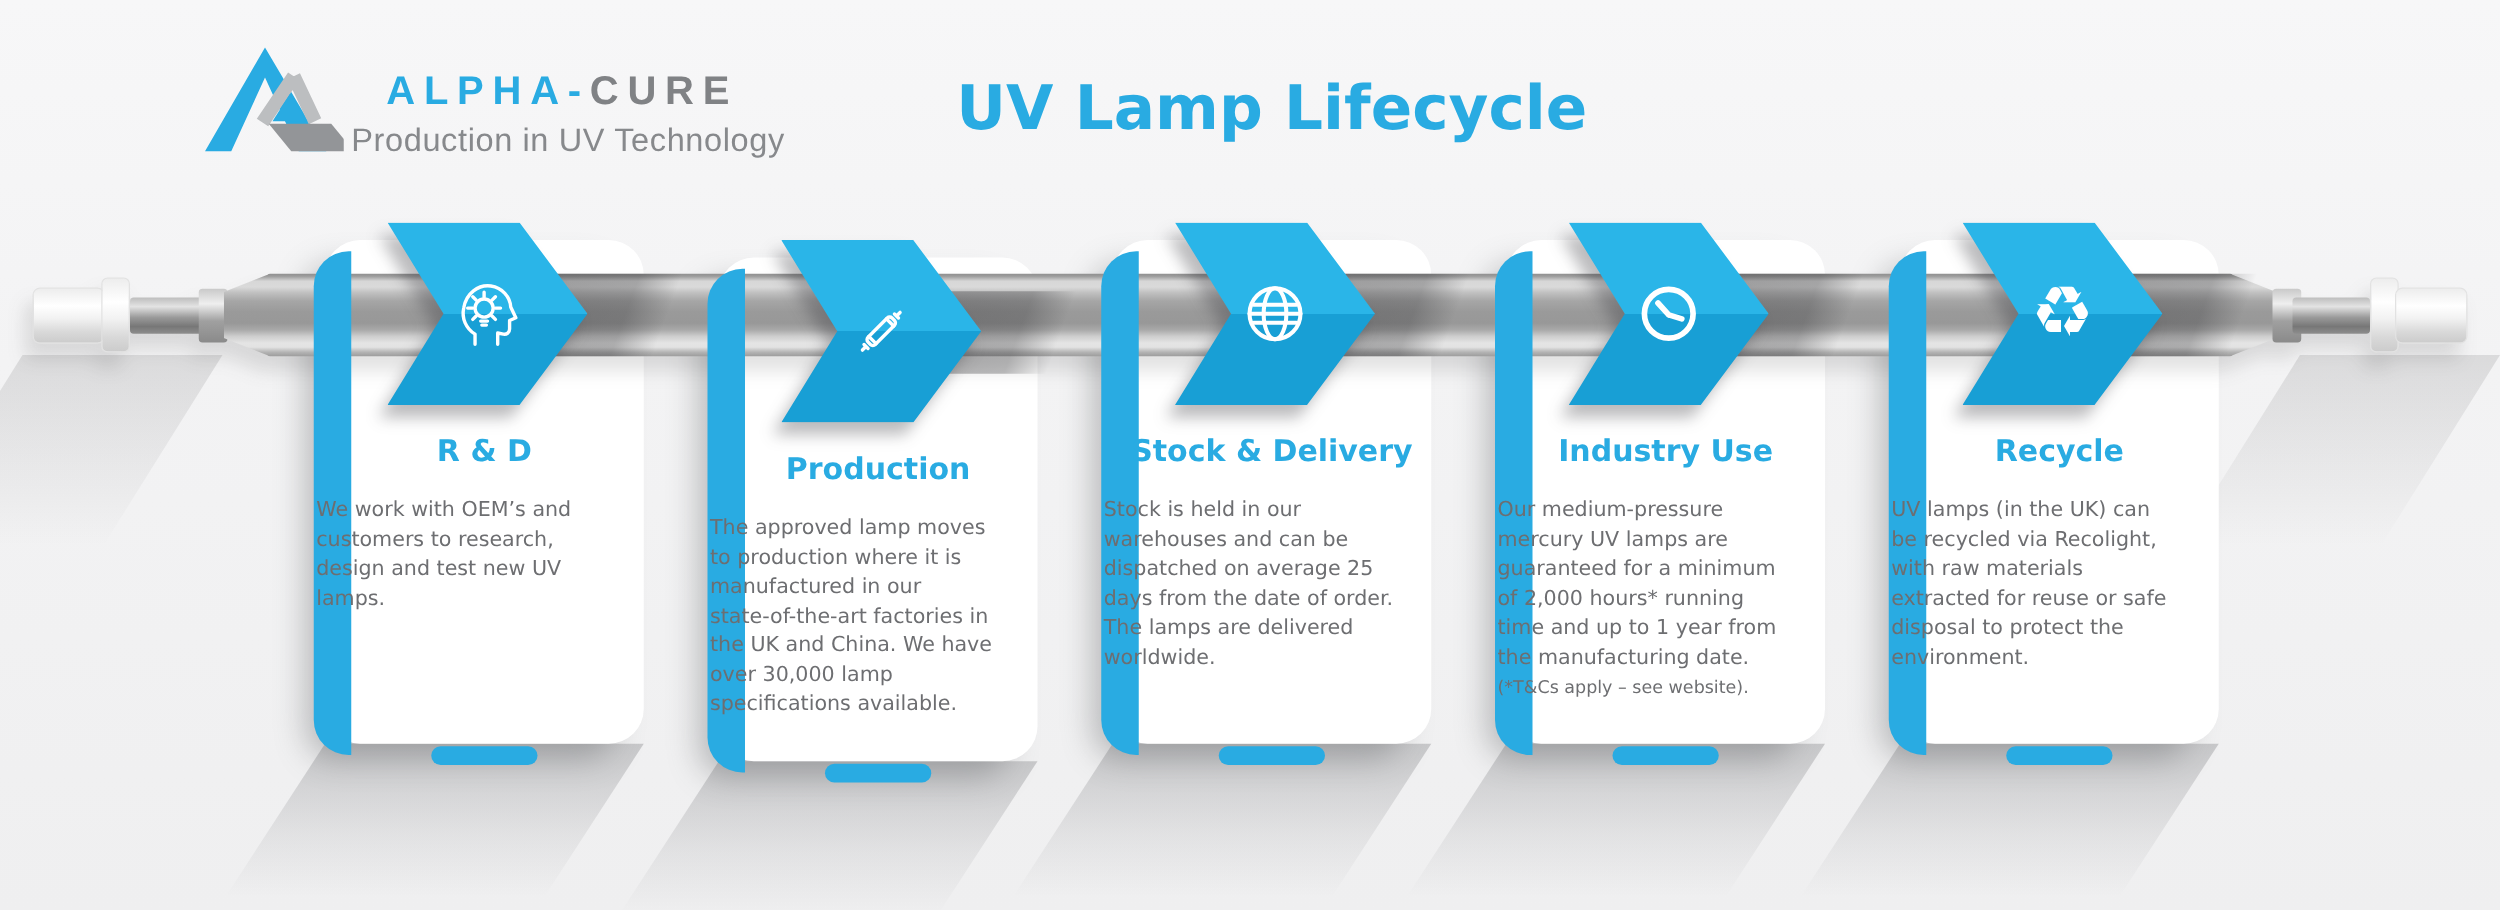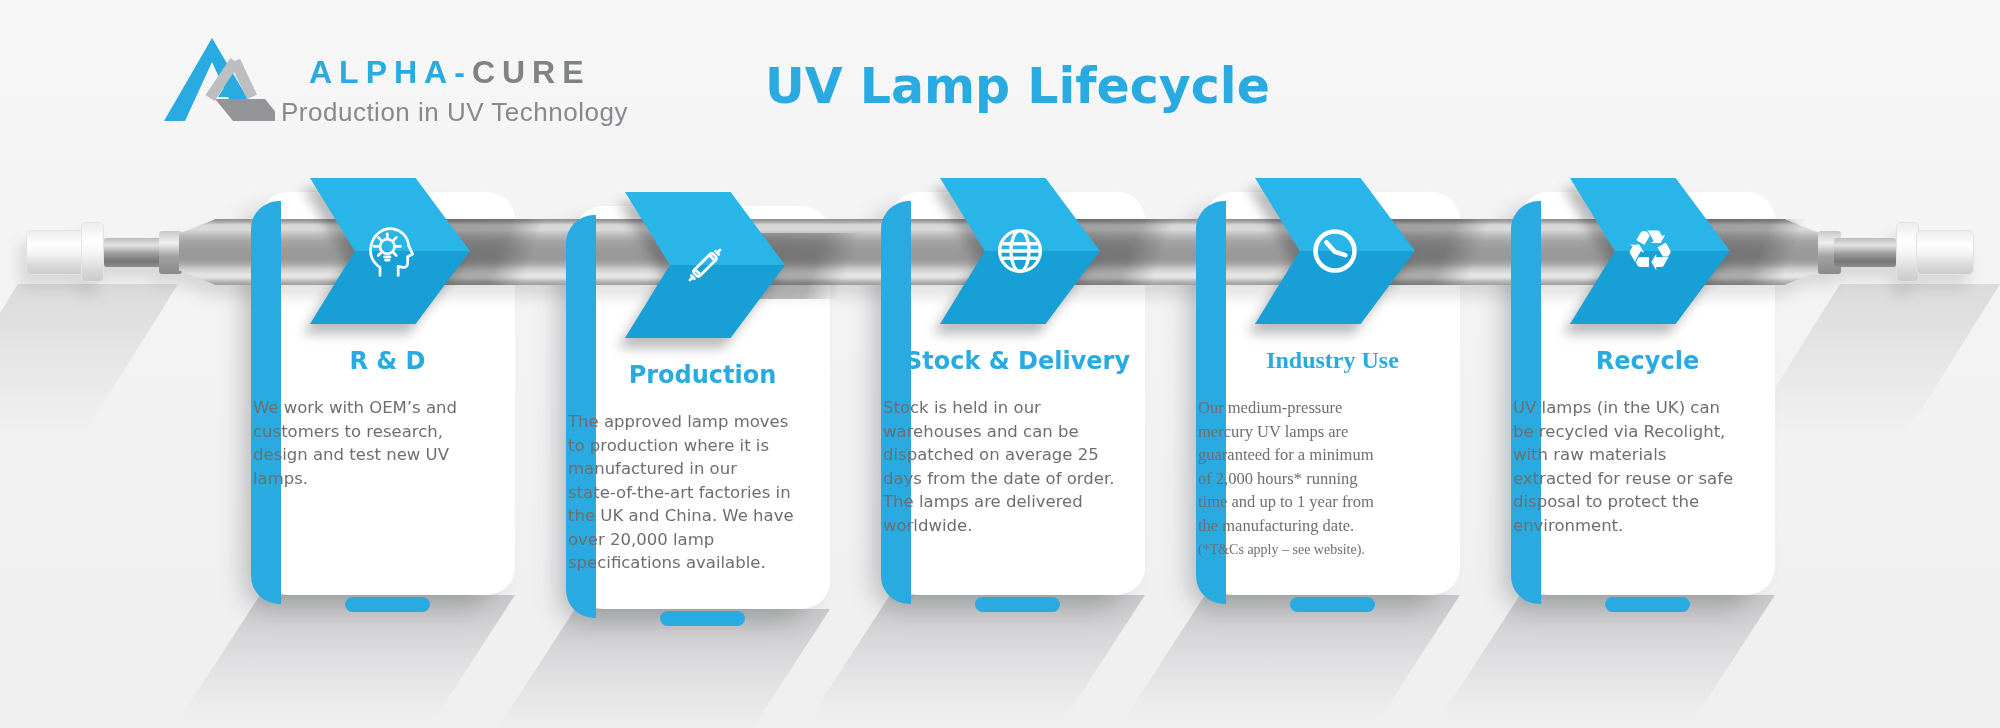--- a/index.html
+++ b/index.html
@@ -118,21 +118,21 @@
     <div class="below-shadow"></div>
     <div class="card"></div>
     <div class="chev-shadow"></div>
     <div class="accent"></div>
     <div class="stage-title">Production</div>
     <div class="stage-desc"><span>The approved lamp moves
 to production where it is
 manufactured in our
 state-of-the-art factories in
 the UK and China. We have
-over 20,000 lamp
+over 30,000 lamp
 specifications available.</span>
 </div>
     <div class="chevron">
       <div class="chevron-shape"></div>
       <div class="chev-icon">
             <svg viewBox="0 0 64 64">
               <g transform="rotate(-45 32 32)">
                 <rect x="17" y="27.5" width="30" height="9" rx="3"></rect>
                 <path d="M13 29.5 v5 M51 29.5 v5 M8.5 32 H13 M51 32 h4.5 M21 27.5 v9 M43 27.5 v9"></path>
               </g>
@@ -161,21 +161,21 @@
             <svg viewBox="0 0 64 64" style="stroke-width:3.6">
               <circle cx="32" cy="32" r="22.5"></circle>
               <ellipse cx="32" cy="32" rx="10" ry="22.5"></ellipse>
               <path d="M13 24 h38 M13 40 h38 M9.5 32 h45"></path>
             </svg>
           </div>
     </div>
     <div class="pill"></div>
   </div>
 
-  <div class="stage" style="left: 1196px; font-family: Liberation Serif, serif;">
+  <div class="stage" style="left: 1196px;">
     <div class="below-shadow"></div>
     <div class="card"></div>
     <div class="chev-shadow"></div>
     <div class="accent"></div>
     <div class="stage-title">Industry Use</div>
     <div class="stage-desc"><span>Our medium-pressure
 mercury UV lamps are
 guaranteed for a minimum
 of 2,000 hours* running
 time and up to 1 year from

